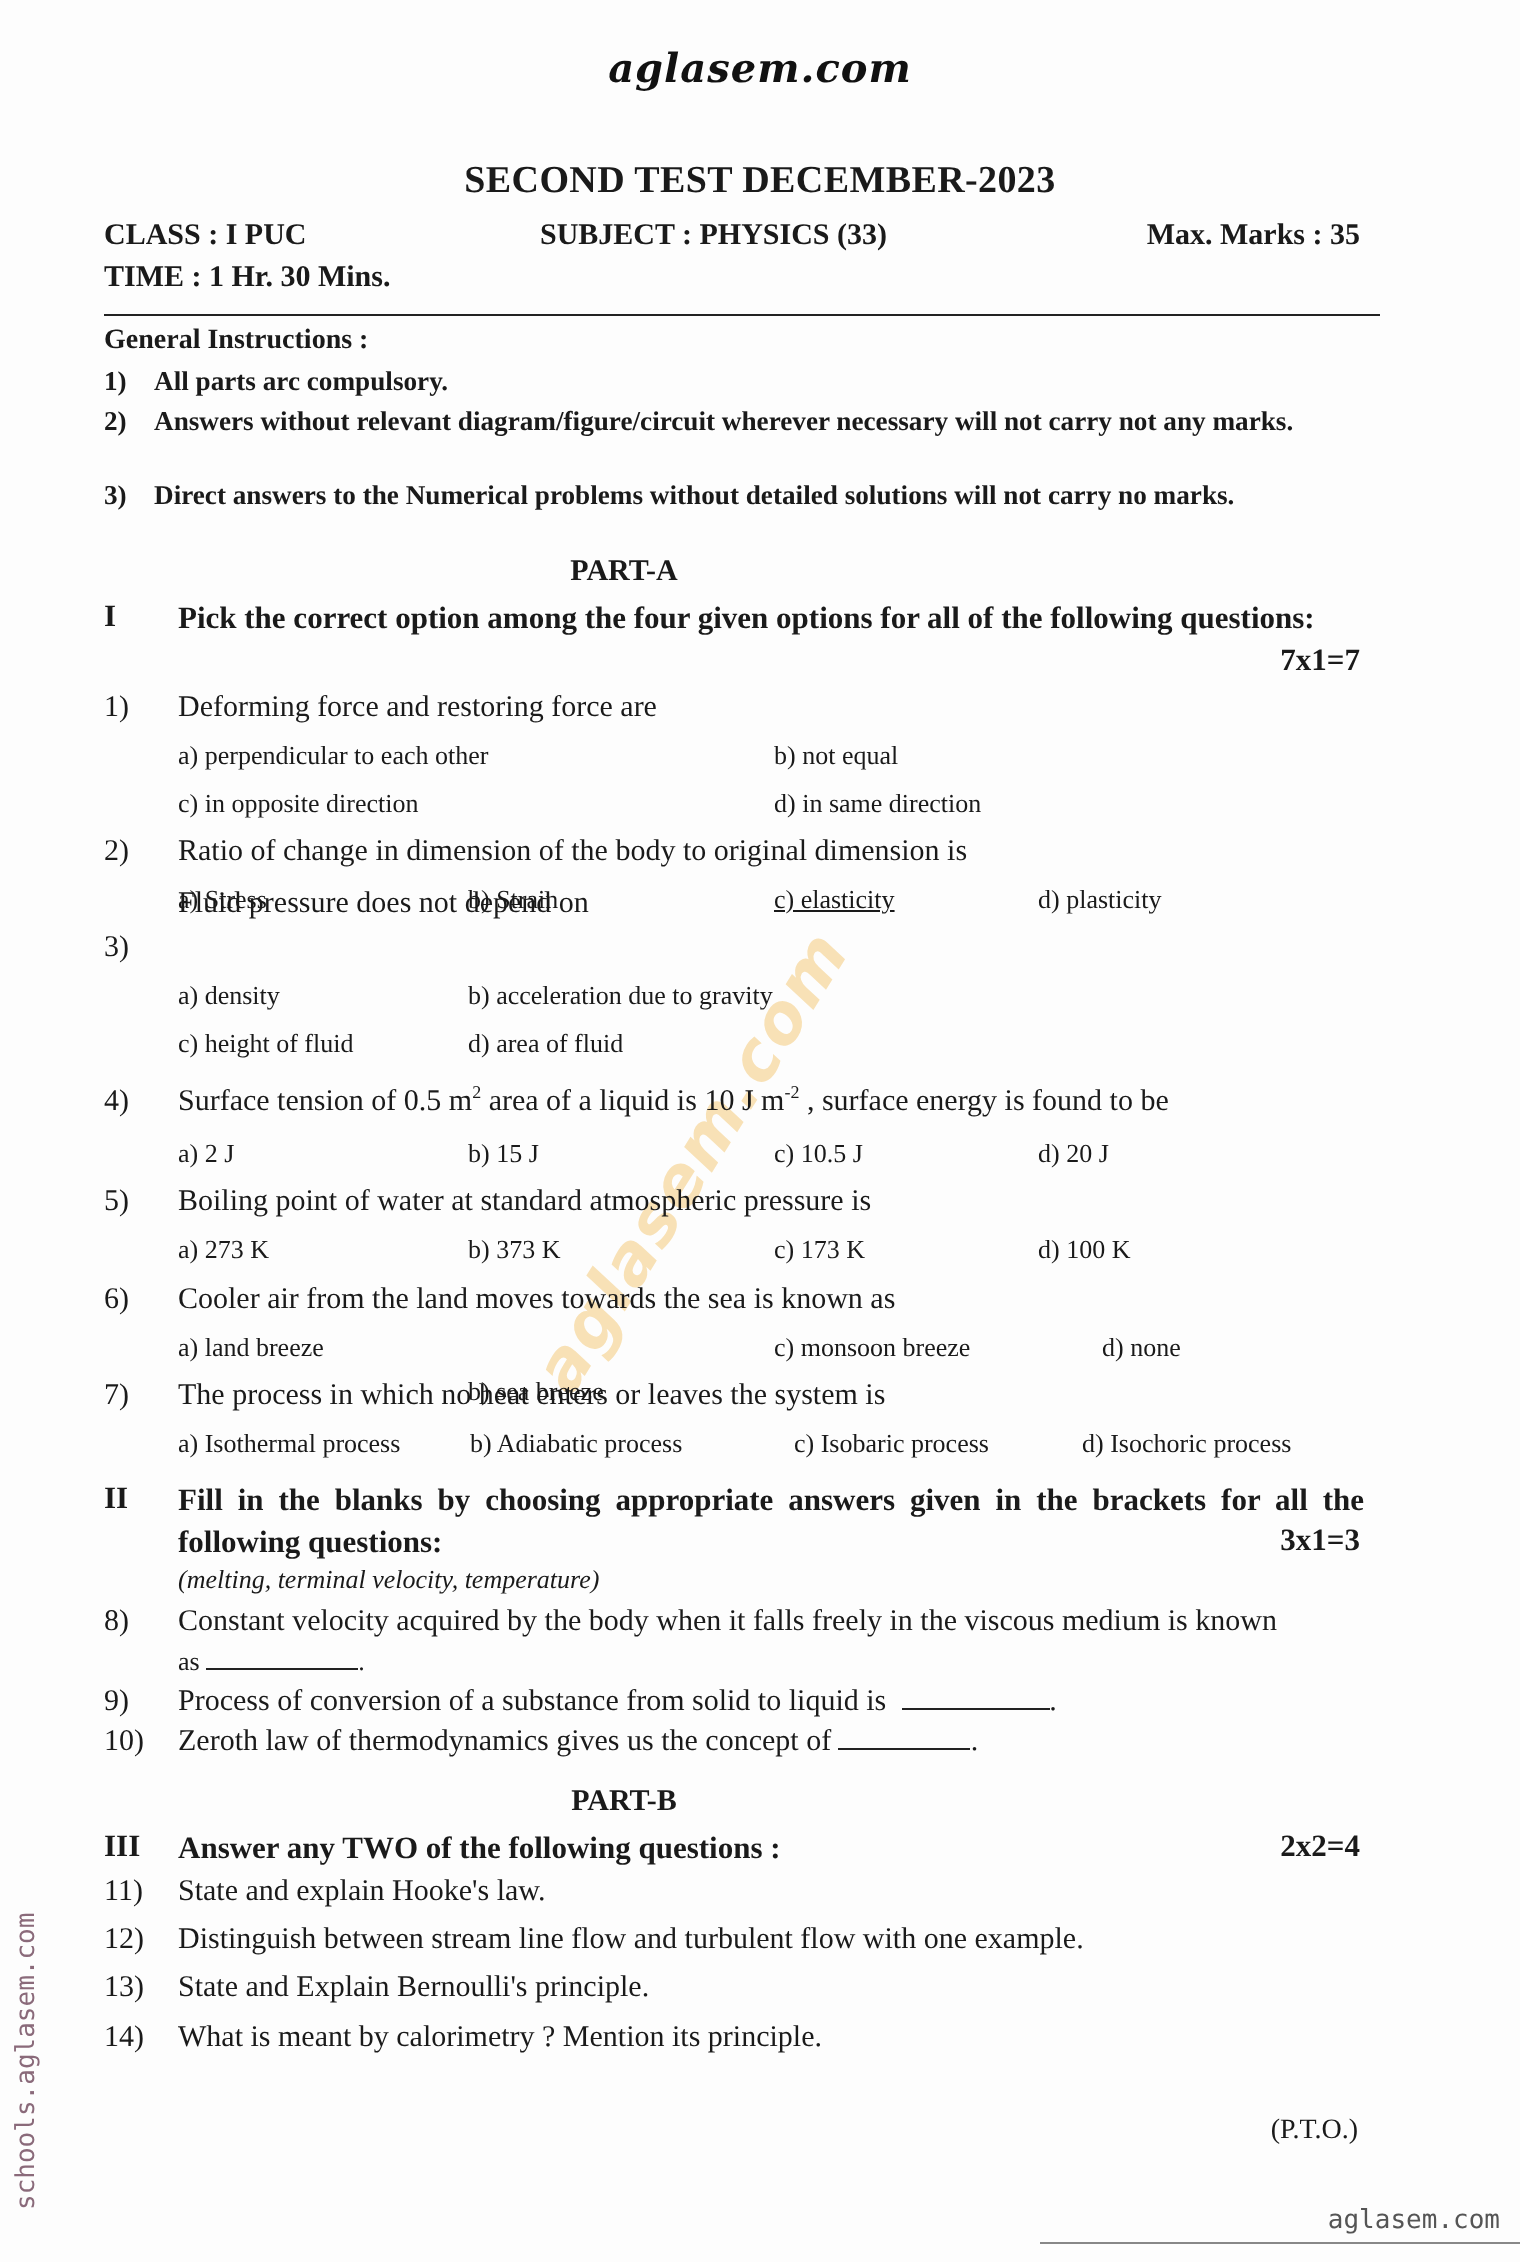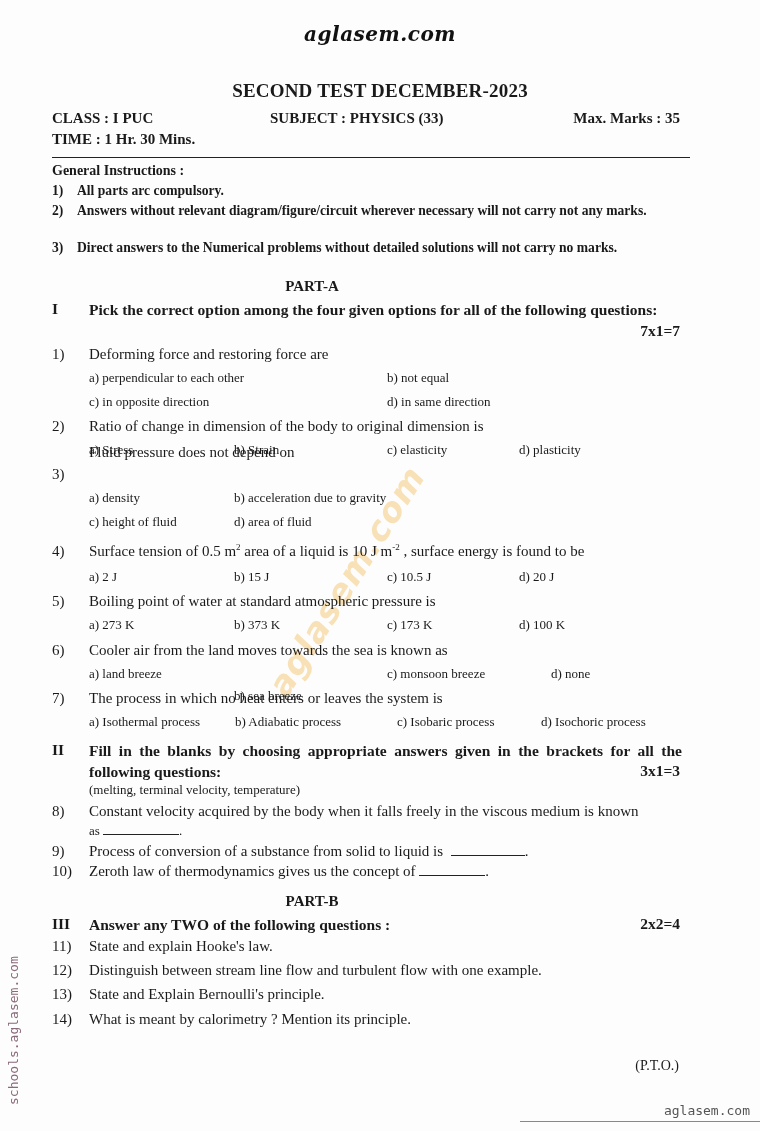--- a/index.html
+++ b/index.html
@@ -83,21 +83,21 @@
 <div class="abs qtext" style="top:346px;">Deforming force and restoring force are</div>
 <div class="abs opt" style="left:89px;top:370px;">a) perpendicular to each other</div>
 <div class="abs opt" style="left:387px;top:370px;">b) not equal</div>
 <div class="abs opt" style="left:89px;top:394px;">c) in opposite direction</div>
 <div class="abs opt" style="left:387px;top:394px;">d) in same direction</div>
 
 <div class="abs qnum" style="top:418px;">2)</div>
 <div class="abs qtext" style="top:418px;">Ratio of change in dimension of the body to original dimension is</div>
 <div class="abs opt" style="left:89px;top:442px;">a) Stress</div>
 <div class="abs opt" style="left:234px;top:442px;">b) Strain</div>
-<div class="abs opt" style="left:387px;top:442px;">c) elasticity</div>
+<div class="abs opt" style="left:387px;top:442px;text-decoration:underline;">c) elasticity</div>
 <div class="abs opt" style="left:519px;top:442px;">d) plasticity</div>
 
 <div class="abs qnum" style="top:466px;">3)</div>
 <div class="abs qtext" style="top:444px;">Fluid pressure does not depend on</div>
 <div class="abs opt" style="left:89px;top:490px;">a) density</div>
 <div class="abs opt" style="left:234px;top:490px;">b) acceleration due to gravity</div>
 <div class="abs opt" style="left:89px;top:514px;">c) height of fluid</div>
 <div class="abs opt" style="left:234px;top:514px;">d) area of fluid</div>
 
 <div class="abs qnum" style="top:543px;">4)</div>
@@ -124,21 +124,21 @@
 <div class="abs qnum" style="top:690px;">7)</div>
 <div class="abs qtext" style="top:690px;">The process in which no heat enters or leaves the system is</div>
 <div class="abs opt" style="left:89px;top:714px;">a) Isothermal process</div>
 <div class="abs opt" style="left:235px;top:714px;">b) Adiabatic process</div>
 <div class="abs opt" style="left:397px;top:714px;">c) Isobaric process</div>
 <div class="abs opt" style="left:541px;top:714px;">d) Isochoric process</div>
 
 <div class="abs sec-num" style="top:741px;">II</div>
 <div class="abs sec-text" style="top:740px;">Fill in the blanks by choosing appropriate answers given in the brackets for all the following questions:</div>
 <div class="abs marks" style="top:762px;">3x1=3</div>
-<div class="abs opt" style="left:89px;top:782px;">(melting, terminal velocity, temperature)</div>
+<div class="abs opt" style="left:89px;top:782px;font-style:italic;">(melting, terminal velocity, temperature)</div>
 
 <div class="abs qnum" style="top:803px;">8)</div>
 <div class="abs qtext" style="top:803px;">Constant velocity acquired by the body when it falls freely in the viscous medium is known</div>
 <div class="abs opt" style="left:89px;top:823px;"><span>as</span> <span class="blank" style="width:76px;"></span>.</div>
 
 <div class="abs qnum" style="top:843px;">9)</div>
 <div class="abs qtext" style="top:843px;"><span>Process of conversion of a substance from solid to liquid is</span> &nbsp;<span class="blank" style="width:74px;"></span>.</div>
 
 <div class="abs qnum" style="top:863px;">10)</div>
 <div class="abs qtext" style="top:863px;"><span>Zeroth law of thermodynamics gives us the concept of</span> <span class="blank" style="width:66px;"></span>.</div>

